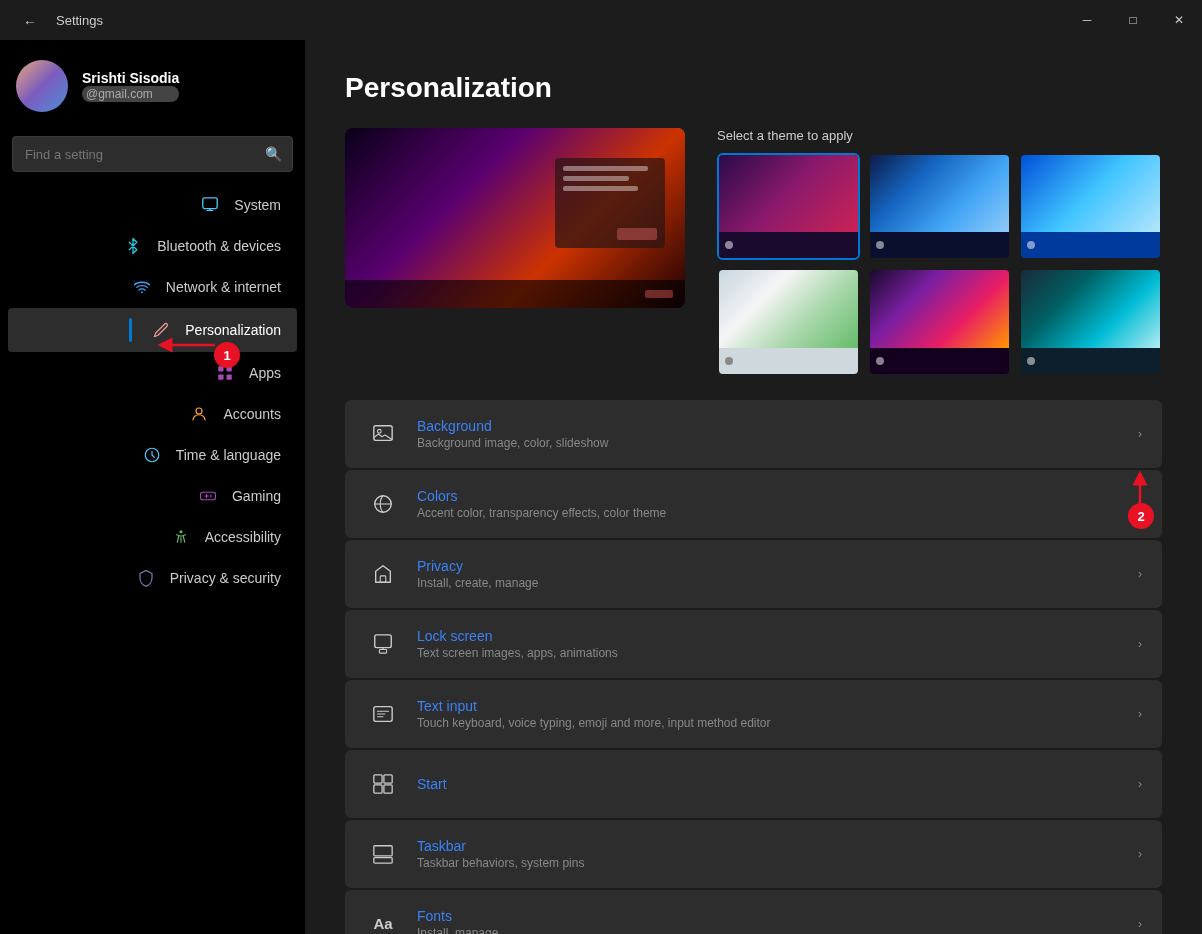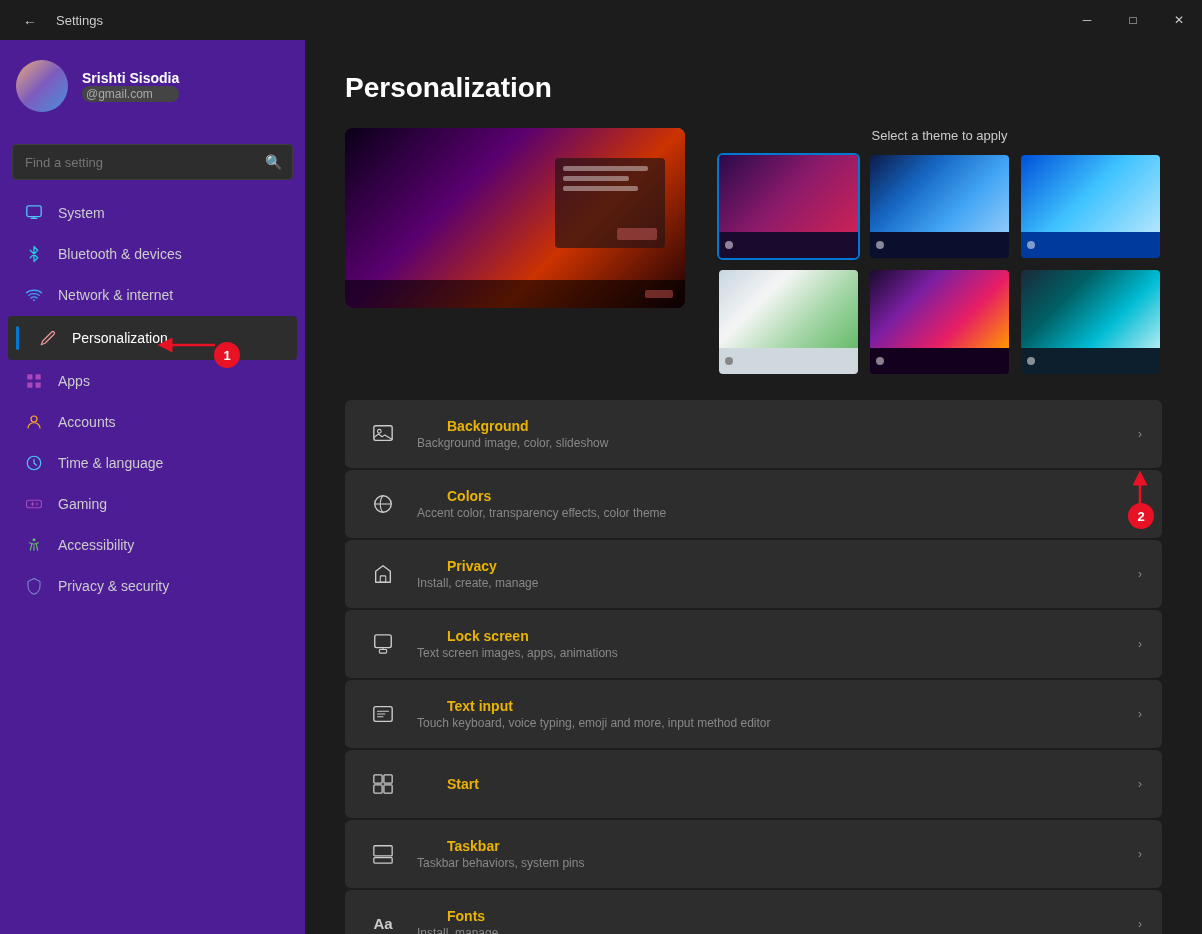--- a/index.html
+++ b/index.html
@@ -55,21 +55,21 @@
     }
 
     .app-container {
       display: flex;
       height: calc(934px - 40px);
     }
 
     
     .sidebar {
       width: 305px;
-      background: #4c1d95;
+      background: #000000;
       display: flex;
       flex-direction: column;
       padding-top: 8px;
       flex-shrink: 0;
     }
     .user-profile {
       display: flex;
       align-items: center;
       gap: 14px;
       padding: 12px 16px 20px 16px;
@@ -94,21 +94,21 @@
     }
     .user-info .user-email {
       font-size: 12px;
       color: #aaa;
       background: #444;
       border-radius: 8px;
       padding: 1px 4px;
     }
 
     .search-box {
-      margin: 12px 12px 12px 12px;
+      margin: 4px 12px 12px 12px;
       position: relative;
     }
     .search-input {
       width: 100%;
       height: 36px;
       background: #2d2d2d;
       border: 1px solid #3d3d3d;
       border-radius: 4px;
       color: #ccc;
       font-size: 13px;
@@ -131,20 +131,21 @@
     .nav-item {
       display: flex;
       align-items: center;
       gap: 14px;
       padding: 10px 16px;
       cursor: pointer;
       border-radius: 4px;
       margin: 1px 8px;
       font-size: 14px;
       color: #ccc;
+      justify-content: flex-end;
     }
     .nav-item.active {
       background: #2d2d2d;
       color: #fff;
     }
     .nav-icon {
       width: 20px;
       height: 20px;
       display: flex;
       align-items: center;
@@ -235,21 +236,20 @@
       width: 40px;
       height: 12px;
       background: rgba(180,80,80,0.6);
       border-radius: 2px;
       align-self: flex-end;
       margin-top: auto;
     }
 
     .theme-picker {
       flex: 1;
-      text-align: center;
     }
     .theme-picker-label {
       font-size: 13px;
       color: #ccc;
       margin-bottom: 10px;
     }
     .theme-grid {
       display: grid;
       grid-template-columns: repeat(3, 1fr);
       gap: 8px;
@@ -308,23 +308,22 @@
       font-size: 18px;
       flex-shrink: 0;
       margin-right: 16px;
       color: #ccc;
     }
     .settings-item-text {
       flex: 1;
     }
     .settings-item-title {
       font-size: 14px;
-      font-weight: 700;
-      color: #eab308;
-      margin-left: 30px;
+      font-weight: 400;
+      color: #3b82f6;
     }
     .settings-item-desc {
       font-size: 12px;
       color: #888;
       margin-top: 2px;
     }
     .settings-item-arrow {
       color: #888;
       font-size: 12px;
     }

